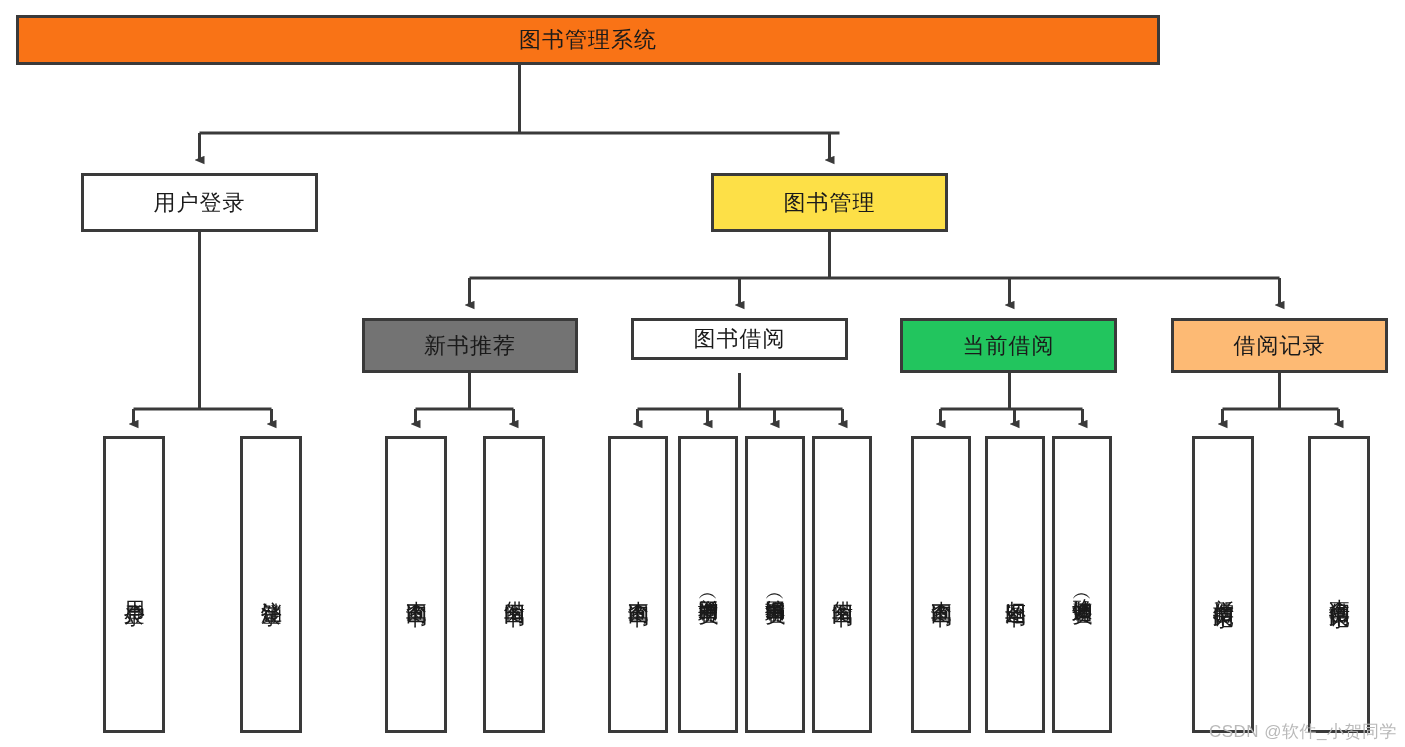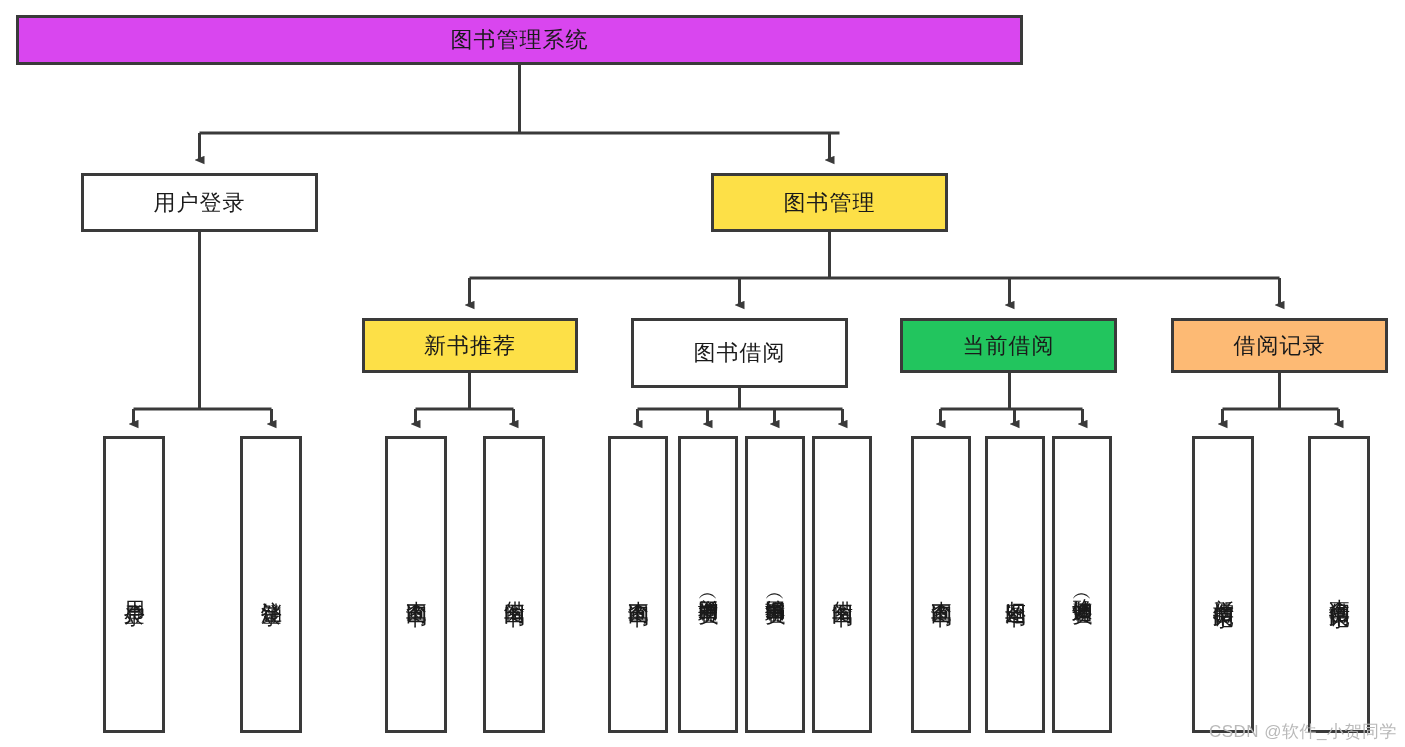--- a/index.html
+++ b/index.html
@@ -118,35 +118,35 @@
       <path d="M1014.5,409 L1014.5,424" marker-end="url(#arrow)"></path>
       <path d="M1082.5,409 L1082.5,424" marker-end="url(#arrow)"></path>
 
       <path d="M1279.5,373 L1279.5,409"></path>
       <path d="M1222.5,409 L1338.5,409"></path>
       <path d="M1222.5,409 L1222.5,424" marker-end="url(#arrow)"></path>
       <path d="M1338.5,409 L1338.5,424" marker-end="url(#arrow)"></path>
     </g>
   </svg>
 
-  <div class="node-box node-horizontal" style="left: 16px; top: 15px; width: 1007px; height: 50px; border-color: rgb(58, 58, 58); background: #d946ef; color: rgb(26, 26, 26);">
+  <div class="node-box node-horizontal" style="left: 16px; top: 15px; width: 1144px; height: 50px; border-color: rgb(58, 58, 58); background: #f97316; color: rgb(26, 26, 26);">
     <span>图书管理系统</span>
   </div>
 
   <div class="node-box node-horizontal" style="left: 81px; top: 173px; width: 237px; height: 59px; border-color: rgb(58, 58, 58); background: rgb(255, 255, 255); color: rgb(26, 26, 26);">
     <span>用户登录</span>
   </div>
   <div class="node-box node-horizontal" style="left: 711px; top: 173px; width: 237px; height: 59px; border-color: rgb(58, 58, 58); background: #fde047; color: rgb(26, 26, 26);">
     <span>图书管理</span>
   </div>
 
-  <div class="node-box node-horizontal" style="left: 362px; top: 318px; width: 216px; height: 55px; border-color: rgb(58, 58, 58); background: #fde047; color: rgb(26, 26, 26);">
+  <div class="node-box node-horizontal" style="left: 362px; top: 318px; width: 216px; height: 55px; border-color: rgb(58, 58, 58); background: #737373; color: rgb(26, 26, 26);">
     <span>新书推荐</span>
   </div>
-  <div class="node-box node-horizontal" style="left: 631px; top: 318px; width: 217px; height: 70px; border-color: rgb(58, 58, 58); background: rgb(255, 255, 255); color: rgb(26, 26, 26);">
+  <div class="node-box node-horizontal" style="left: 631px; top: 318px; width: 217px; height: 42px; border-color: rgb(58, 58, 58); background: rgb(255, 255, 255); color: rgb(26, 26, 26);">
     <span>图书借阅</span>
   </div>
   <div class="node-box node-horizontal" style="left: 900px; top: 318px; width: 217px; height: 55px; border-color: rgb(58, 58, 58); background: #22c55e; color: rgb(26, 26, 26);">
     <span>当前借阅</span>
   </div>
   <div class="node-box node-horizontal" style="left: 1171px; top: 318px; width: 217px; height: 55px; border-color: rgb(58, 58, 58); background: #fdba74; color: rgb(26, 26, 26);">
     <span>借阅记录</span>
   </div>
 
   <div class="node-box node-vertical" style="left: 103px; top: 436px; width: 62px; height: 297px; border-color: rgb(58, 58, 58); background: rgb(255, 255, 255); color: rgb(26, 26, 26);">

